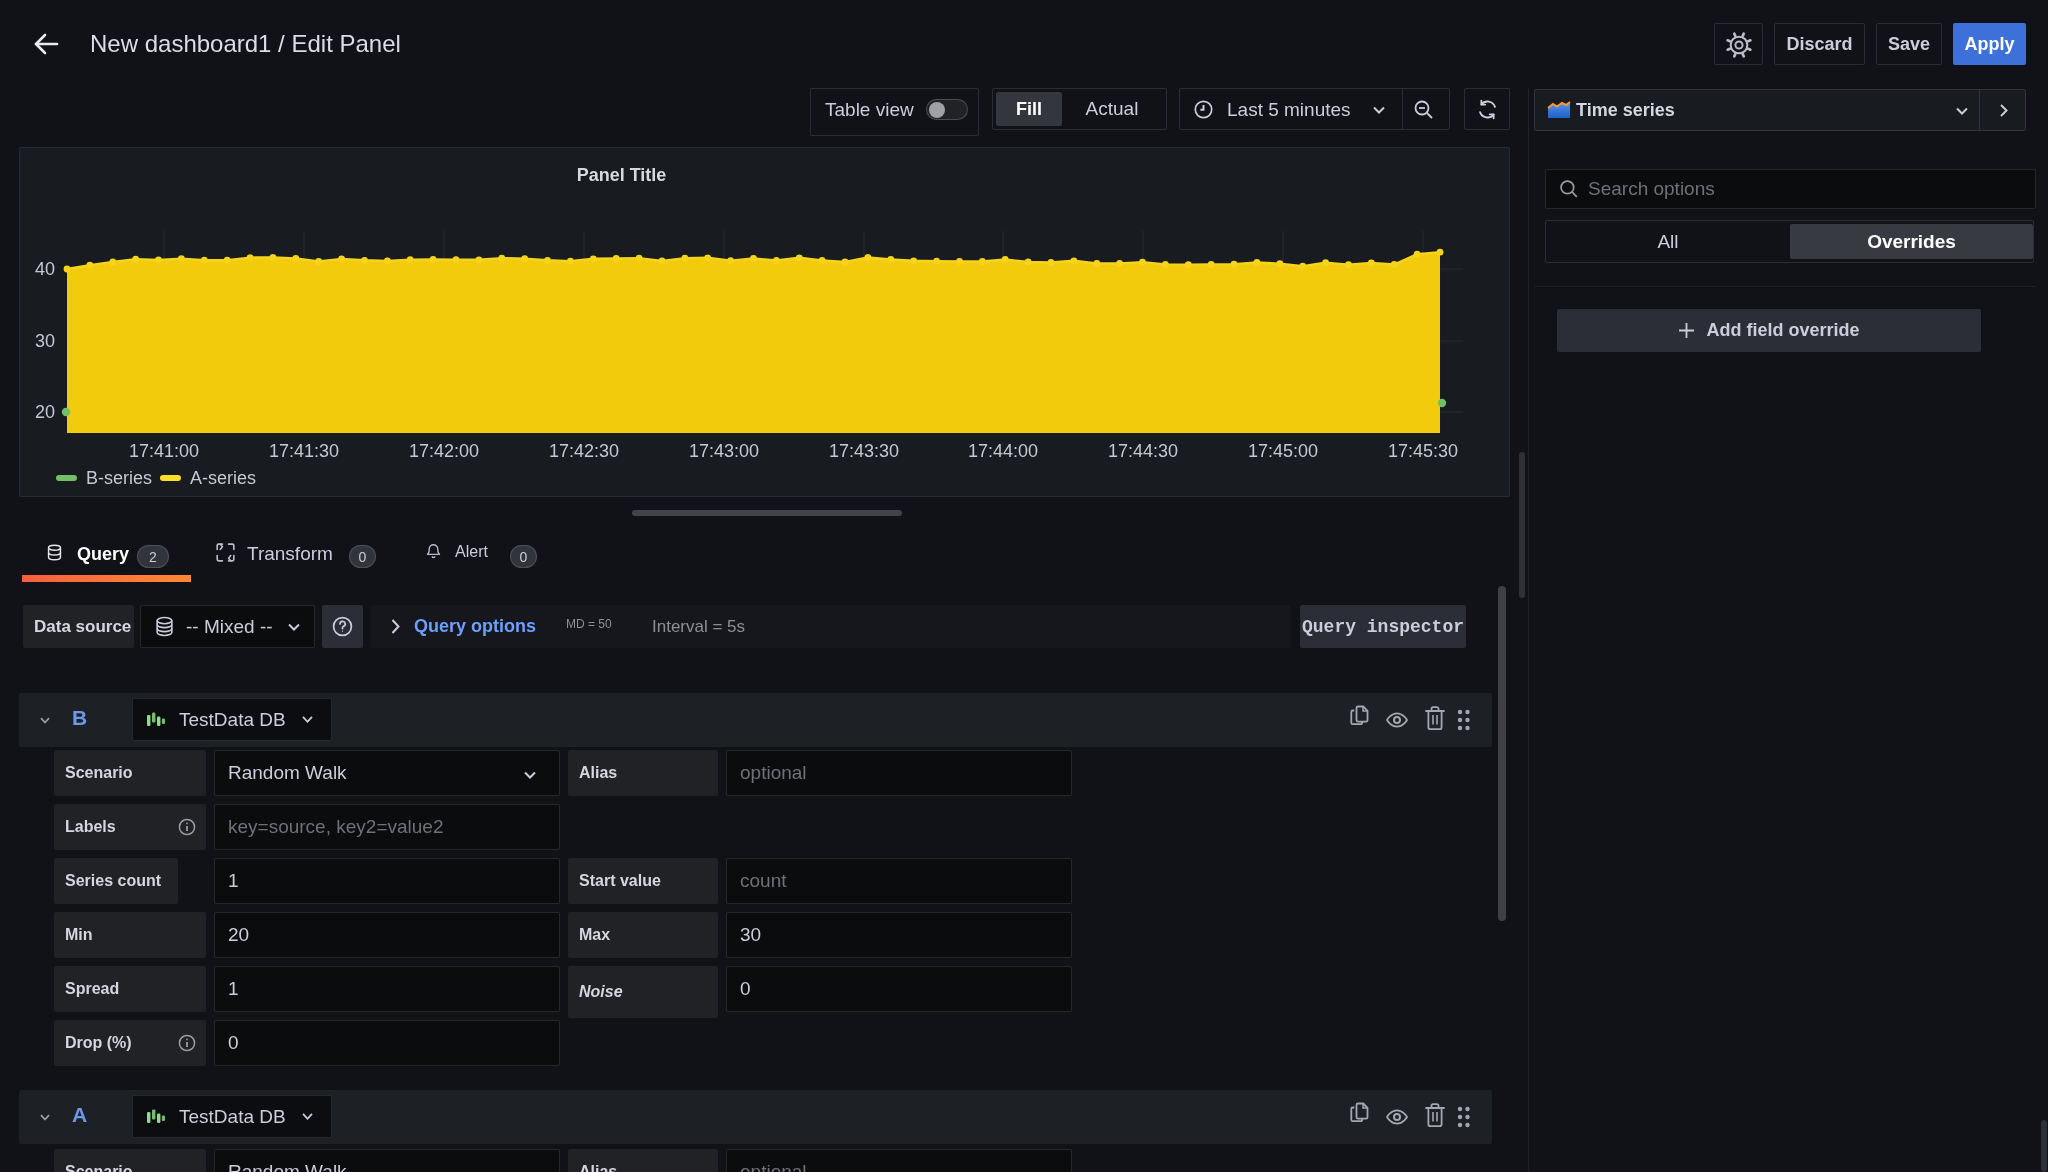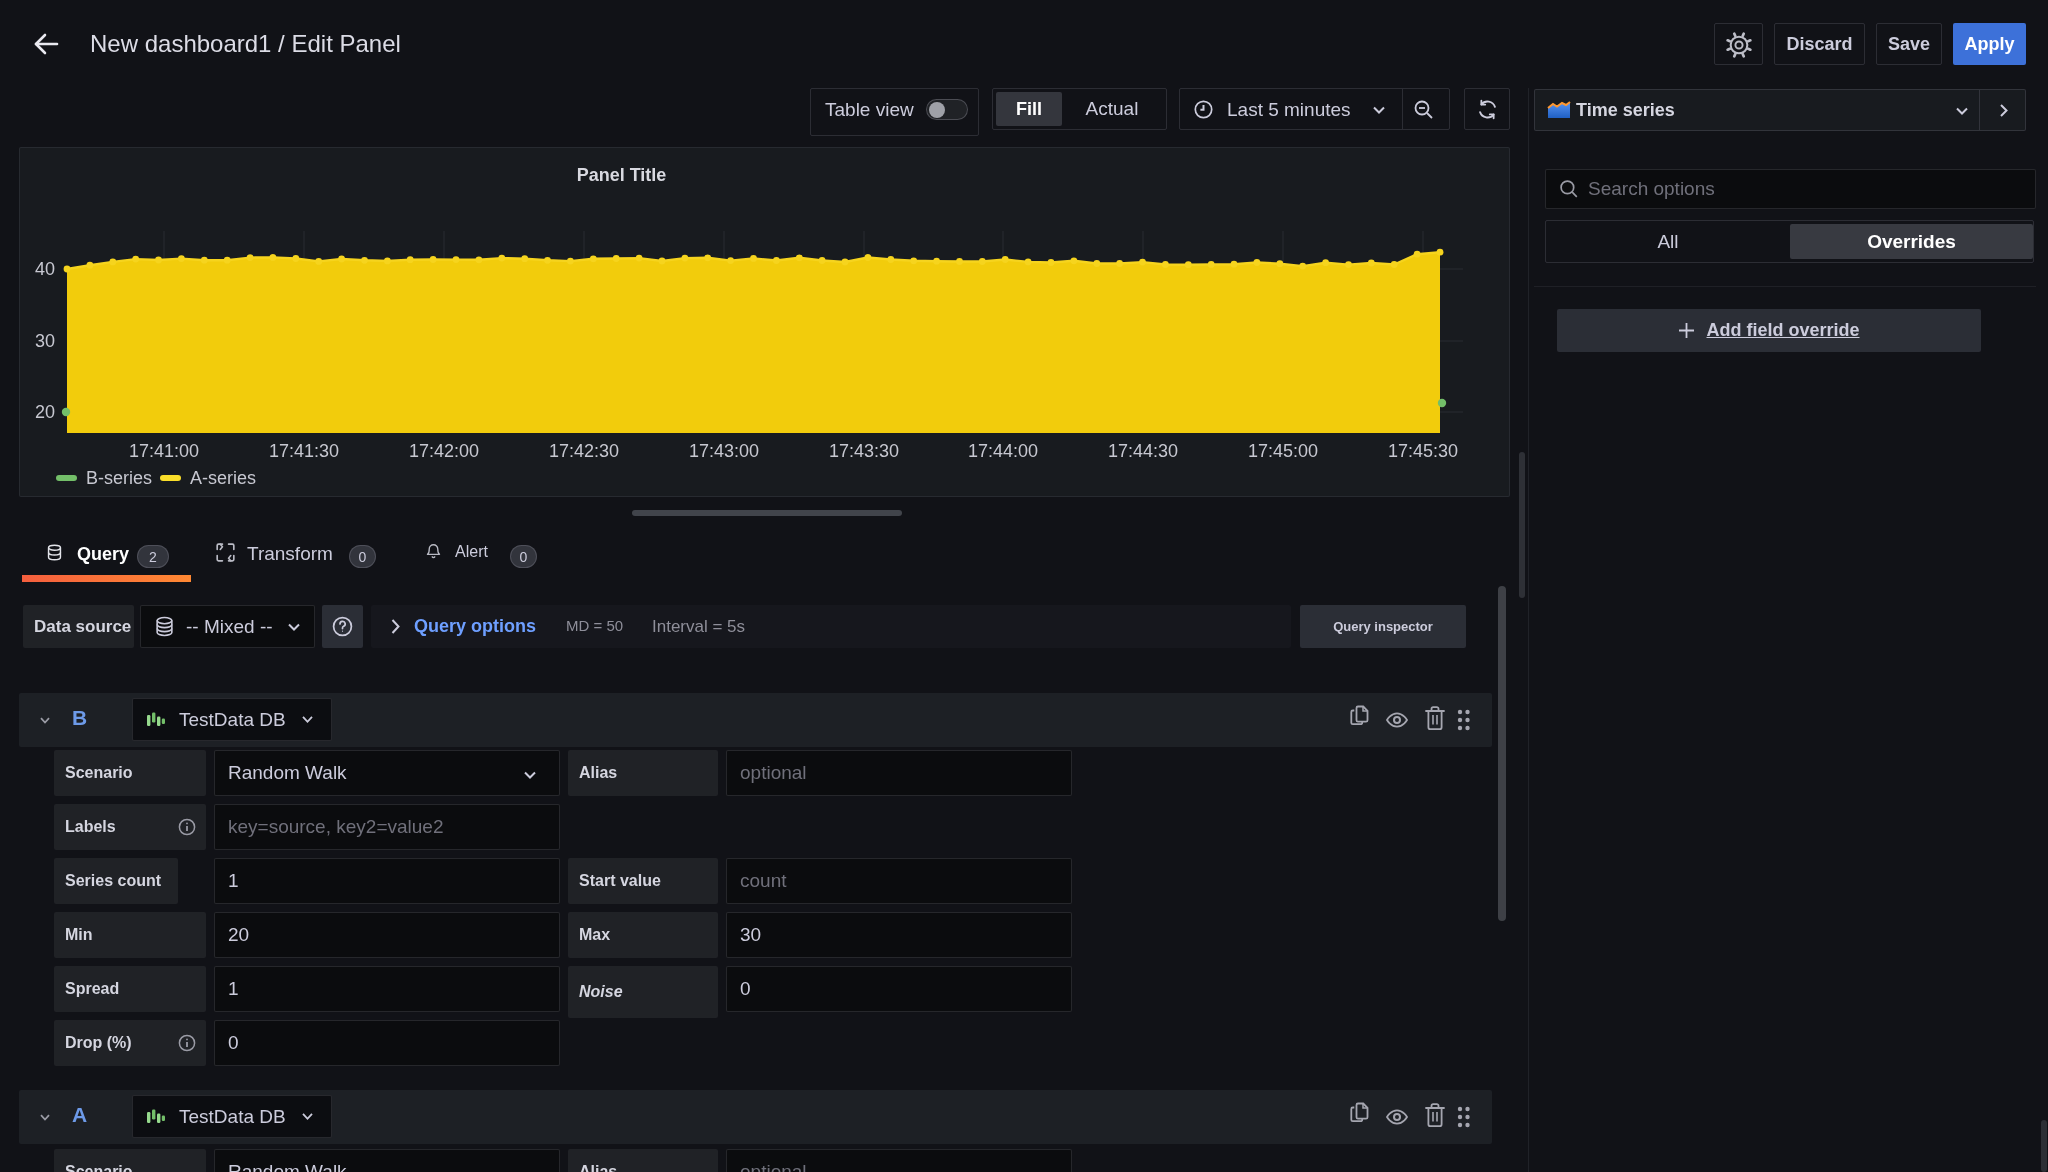--- a/index.html
+++ b/index.html
@@ -229,24 +229,24 @@
         <circle cx="12" cy="12" r="9.3"></circle>
         <path d="M9.4 9.3a2.7 2.7 0 1 1 3.7 2.5c-.9.35-1.1 1-1.1 1.7v.6" stroke-linecap="round"></path>
         <circle cx="12" cy="16.9" r="0.6" fill="#ccccdc" stroke="none"></circle>
       </svg>
 </div>
 <div class="abs" style="left:371px;top:605px;width:920px;height:43px;background:#16171d;border-radius:2px;">
   <svg class="abs" style="left:19px;top:13px;" width="11" height="17" viewBox="0 0 11 17" fill="none" stroke="#ccccdc" stroke-width="2">
         <path d="M2.5 2l6 6.5-6 6.5"></path>
       </svg>
   <div class="abs" style="left:43px;top:11px;font-size:18px;font-weight:bold;color:#6e9fff;">Query options</div>
-  <div class="abs" style="left:195px;top:12px;font-size:15px;color:#8e8e99;">MD = 50</div>
+  <div class="abs" style="left:195px;top:12px;font-size:12px;color:#8e8e99;">MD = 50</div>
   <div class="abs" style="left:281px;top:12px;font-size:17px;color:#8e8e99;">Interval = 5s</div>
 </div>
-<div class="abs btn-sec flex" style="left:1300px;top:605px;width:166px;height:43px;justify-content:center;font-size:13px;">Query inspector</div>
+<div class="abs btn-sec flex" style="left:1300px;top:605px;width:166px;height:43px;justify-content:center;font-size:18px;font-family:Liberation Mono, monospace;">Query inspector</div>
 
 <div class="abs" style="left:19px;top:693px;width:1473px;height:54px;background:#1d2025;border-radius:2px;">
   <svg class="abs" style="left:20px;top:23px;" width="12" height="9" viewBox="0 0 15 11" fill="none" stroke="#9a9ba5" stroke-width="2.2">
         <path d="M2.5 2.5l5 5.5 5-5.5"></path>
       </svg>
   <div class="abs" style="left:53px;top:13px;font-size:21px;font-weight:bold;color:#6d9ae8;">B</div>
   <div class="abs inp" style="left:113px;top:5px;width:200px;height:43px;background:#0c0d11;">
     <svg style="margin-right:13px;" width="20" height="20" viewBox="0 0 20 20">
           <g fill="#73bf69">
             <rect x="1" y="5" width="3.4" height="11" rx="1.2" fill="#96d98d"></rect>
@@ -403,21 +403,21 @@
         </svg>
     <span class="ph">Search options</span>
   </div>
 
   <div class="abs bordered" style="left:16px;top:132px;width:489px;height:43px;">
     <div class="abs flex" style="left:0;top:0;width:244px;height:41px;justify-content:center;font-size:19px;color:#ccccdc;">All</div>
     <div class="abs flex" style="left:244px;top:3px;width:243px;height:35px;background:#383a41;border-radius:2px;justify-content:center;font-size:19px;font-weight:bold;color:#ffffff;">Overrides</div>
   </div>
   <div class="abs" style="left:5px;top:198px;width:502px;height:1px;background:rgba(204,204,220,0.08);"></div>
 
-  <div class="abs flex" style="left:28px;top:221px;width:424px;height:43px;background:#2b2e36;border-radius:2px;justify-content:center;text-decoration:underline;">
+  <div class="abs flex" style="left:28px;top:221px;width:424px;height:43px;background:#2b2e36;border-radius:2px;justify-content:center;">
     <svg style="margin-right:11px;" width="17" height="17" viewBox="0 0 17 17" fill="none" stroke="#ccccdc" stroke-width="1.8">
           <path d="M8.5 1v15M1 8.5h15"></path>
         </svg>
     <span style="font-size:18px;font-weight:bold;color:#ccccdc;">Add field override</span>
   </div>
   <div class="abs" style="left:512px;top:1032px;width:6px;height:52px;background:#2c2f35;border-radius:3px;"></div>
 </div>
 
 </div>
 

